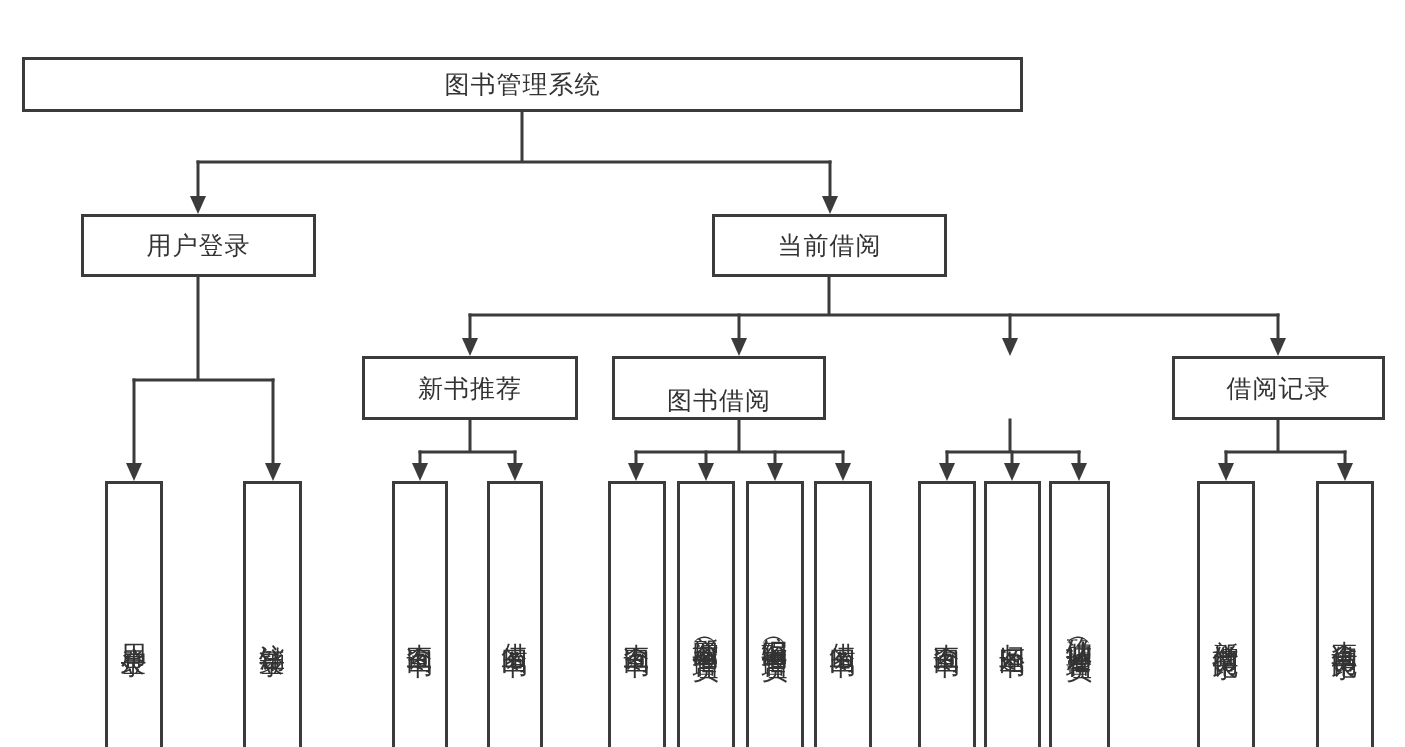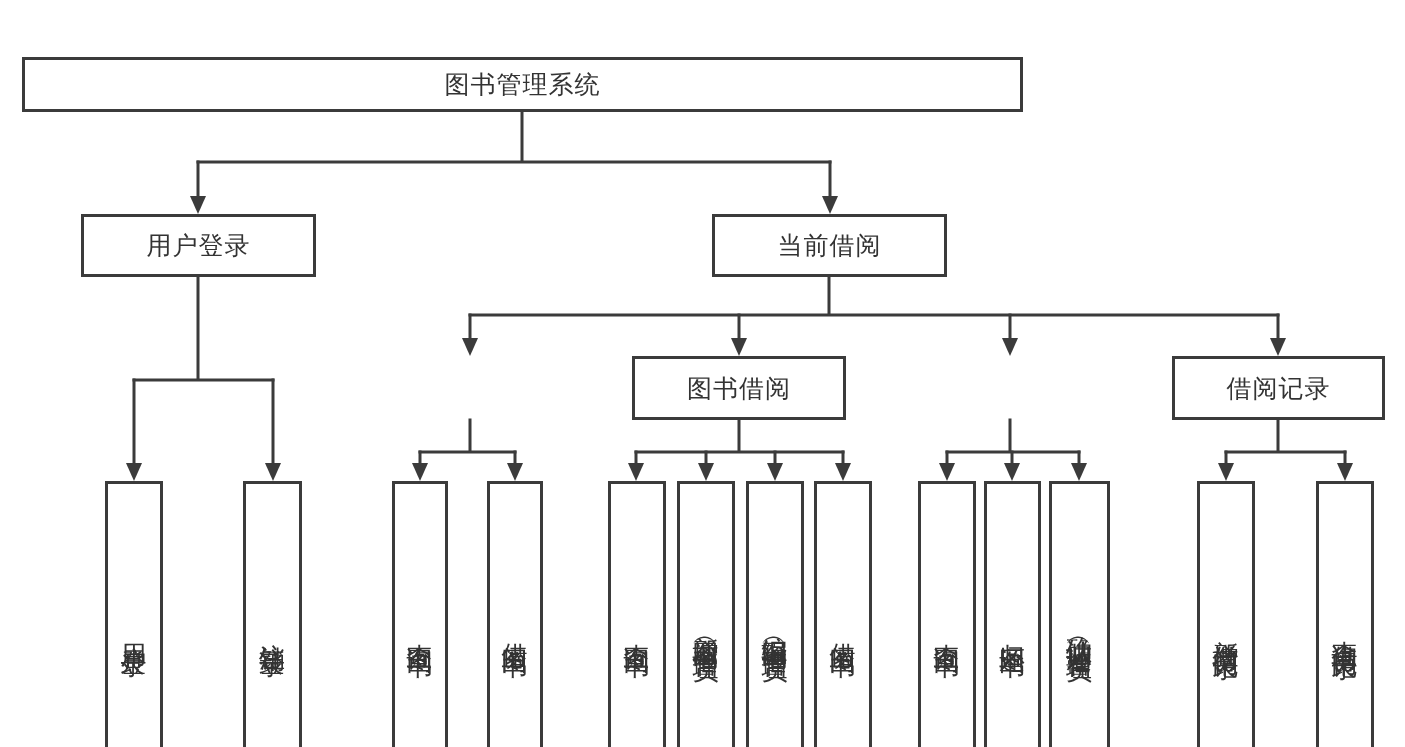--- a/index.html
+++ b/index.html
@@ -119,21 +119,24 @@
     <span>图书管理系统</span>
   </div>
 
   <div class="node h" style="left:81px; top:170px; width:235px; height:63px;">
     <span>用户登录</span>
   </div>
   <div class="node h" style="left:712px; top:170px; width:235px; height:63px;">
     <span>当前借阅</span>
   </div>
 
-  <div class="node h" style="left:632px; top:312px; width:214px; height:64px;">
+  <div class="node h" style="left:362px; top:312px; width:216px; height:64px;">
+    <span>新书推荐</span>
+  </div>
+  <div class="node h" style="left:612px; top:312px; width:214px; height:64px;align-items:flex-end;">
     <span>图书借阅</span>
   </div>
   <div class="node h" style="left:1172px; top:312px; width:213px; height:64px;font-family:Liberation Serif, serif;">
     <span>借阅记录</span>
   </div>
 
   <div class="node v" style="left:105px; top:437px; width:58px; height:296px;">
     <span>用户登录</span>
   </div>
   <div class="node v" style="left:243px; top:437px; width:59px; height:296px;">

